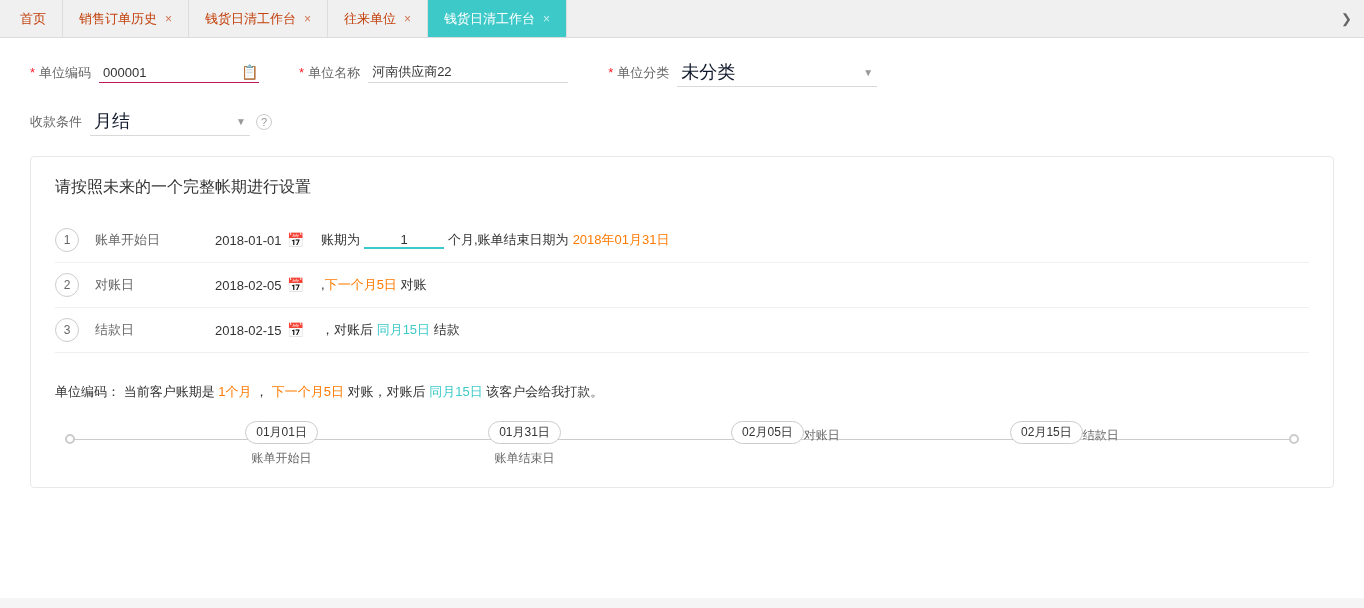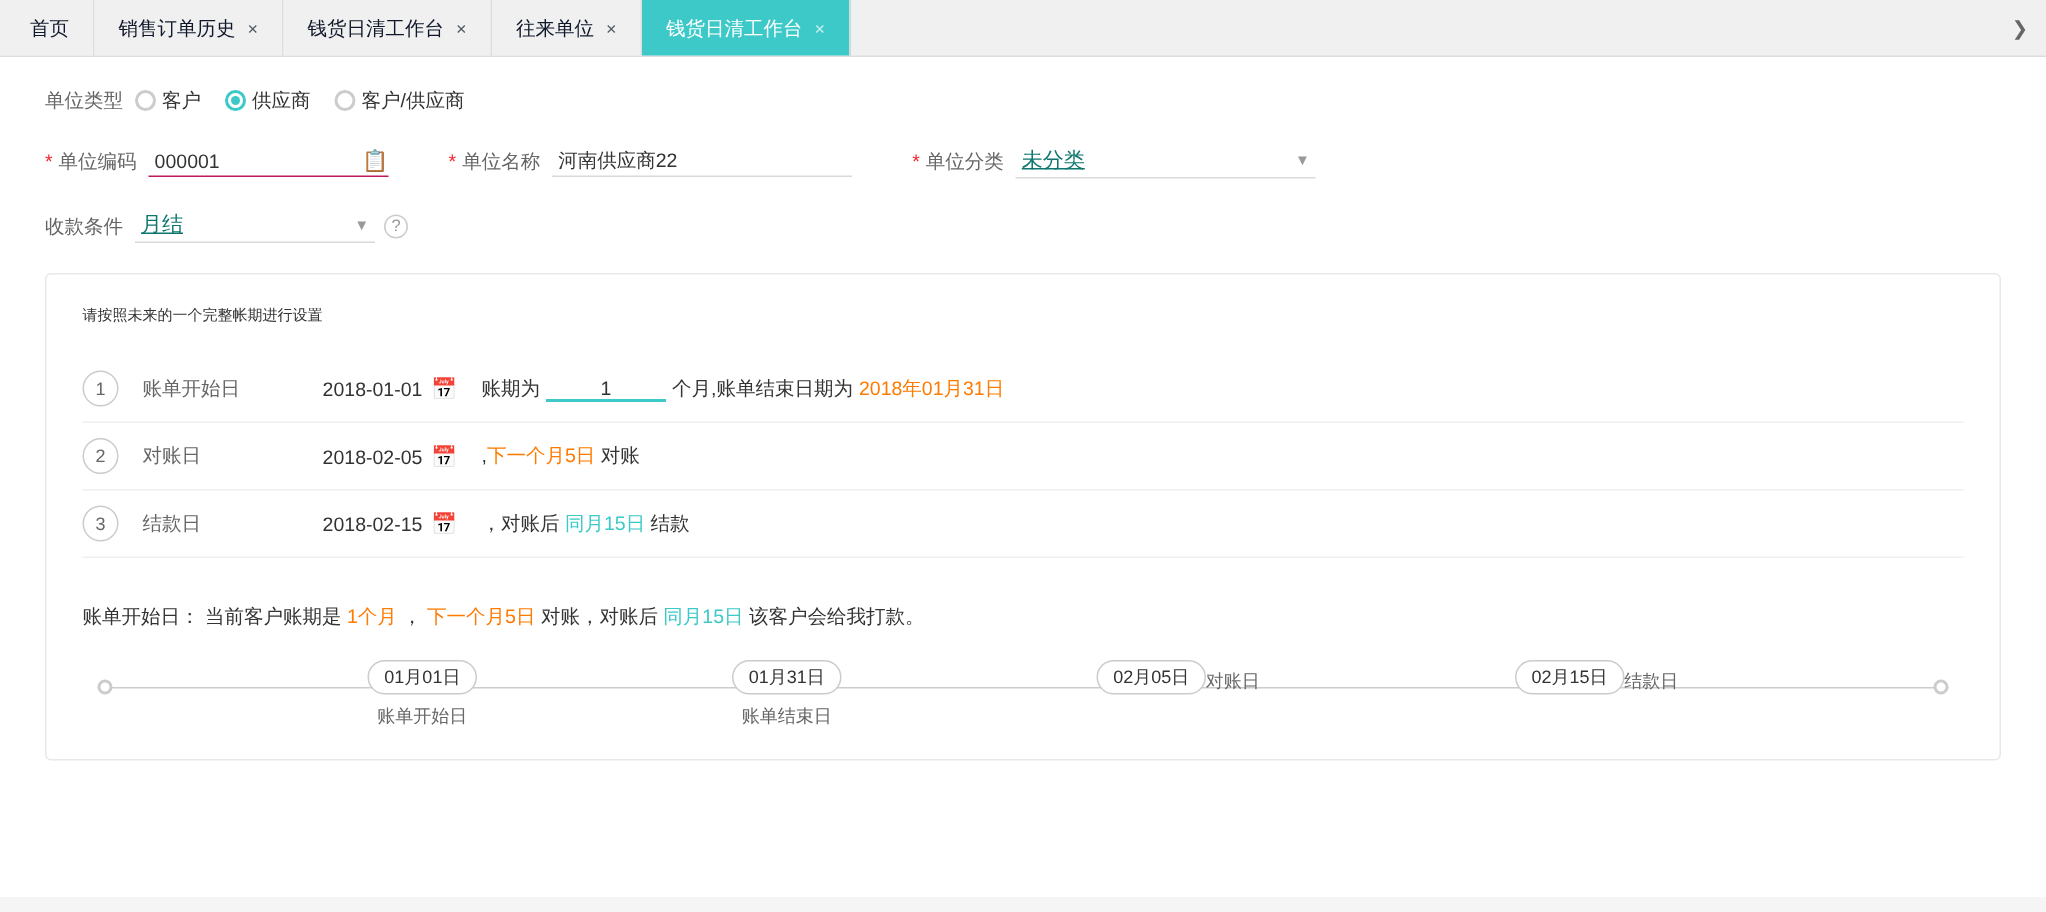--- a/index.html
+++ b/index.html
@@ -6,21 +6,21 @@
     body { font-family: 'Microsoft YaHei', 'PingFang SC', sans-serif; font-size: 13px; color: #333; background: #f5f5f5; }
 
     
     .tab-bar {
       display: flex; align-items: stretch;
       background: #f0f0f0; border-bottom: 1px solid #ddd;
       height: 38px;
     }
     .tab {
       display: flex; align-items: center; padding: 0 16px;
-      cursor: pointer; font-size: 13px; color: #0f172a;
+      cursor: pointer; font-size: 13px; color: #c2410c;
       border-right: 1px solid #ddd; position: relative;
       background: #f0f0f0; white-space: nowrap;
     }
     .tab:first-child { padding-left: 20px; }
     .tab.active {
       background: #3ec9c9; color: #fff;
     }
     .tab .close-btn {
       margin-left: 8px; font-size: 12px; opacity: 0.7;
       cursor: pointer;
@@ -70,38 +70,38 @@
     
     .cal-icon {
       color: #3ec9c9; font-size: 14px; margin-left: 4px; cursor: pointer;
     }
 
     
     .dropdown {
       display: flex; align-items: center; border-bottom: 1px solid #d9d9d9;
       padding: 2px 4px; min-width: 120px; cursor: pointer;
     }
-    .dropdown-value { flex: 1; font-size: 14px; color: #0f766e; text-decoration: underline; }
+    .dropdown-value { flex: 1; font-size: 18px; color: #0f172a; }
     .dropdown-arrow { color: #999; font-size: 10px; margin-left: 4px; }
     .dropdown-large { min-width: 200px; }
 
     
     .help-icon {
       width: 16px; height: 16px; border-radius: 50%;
       border: 1px solid #ccc; color: #999; font-size: 11px;
       display: flex; align-items: center; justify-content: center;
       cursor: pointer; margin-left: 6px;
     }
 
     
     .section-card {
       border: 1px solid #e8e8e8; border-radius: 4px;
       padding: 20px 24px; margin-top: 10px;
     }
-    .section-title { color: #333; font-size: 10px; margin-bottom: 20px; }
+    .section-title { color: #333; font-size: 16px; margin-bottom: 20px; }
     .step-row {
       display: flex; align-items: center; padding: 10px 0;
       border-bottom: 1px solid #f0f0f0;
     }
     .step-row:last-child { border-bottom: none; }
     .step-num {
       width: 24px; height: 24px; border-radius: 50%;
       border: 1px solid #ccc; display: flex; align-items: center;
       justify-content: center; font-size: 12px; color: #666;
       flex-shrink: 0; margin-right: 16px;
@@ -153,39 +153,20 @@
   </div>
   <div class="tab active">
     <span>钱货日清工作台</span>
     <span class="close-btn">×</span>
   </div>
   <div class="tab-expand">❯</div>
 </div>
 
 <div class="content">
 
-  <div class="form-row">
-    <span class="form-label">单位类型</span>
-    <div class="radio-group">
-      <label class="radio-item">
-        <div class="radio-circle"></div>
-        <span>客户</span>
-      </label>
-      <label class="radio-item">
-        <div class="radio-circle checked">
-          <div class="radio-dot"></div>
-        </div>
-        <span>供应商</span>
-      </label>
-      <label class="radio-item">
-        <div class="radio-circle"></div>
-        <span>客户/供应商</span>
-      </label>
-    </div>
-  </div>
 
   <div class="form-row" style="gap: 40px;">
     <div style="display:flex; align-items:center;">
       <span class="required-star">*</span>
       <span class="form-label">单位编码</span>
       <div class="input-with-icon" style="width:160px;">
         <input type="text" class="input-field" style="width: 130px; border: none;" value="000001">
         <span class="cal-icon">📋</span>
       </div>
     </div>
@@ -250,21 +231,21 @@
         <span>2018-02-15</span>
         <span class="cal-icon" style="margin-left:6px;">📅</span>
       </div>
       <div class="step-desc" style="margin-left:16px;">
         <span>，对账后 </span><span class="highlight-teal">同月15日</span><span> 结款</span>
       </div>
     </div>
 
     <div class="preview-section">
       <p class="preview-text">
-        <span>账单开始日：</span>
+        <span>单位编码：</span>
         <span>当前客户账期是</span>
         <span class="highlight-orange">1个月</span>
         <span>，</span>
         <span class="highlight-orange">下一个月5日</span>
         <span> 对账，对账后</span>
         <span class="highlight-teal">同月15日</span>
         <span> 该客户会给我打款。</span>
       </p>
 
       <div style="position:relative; padding: 0 10px;">

